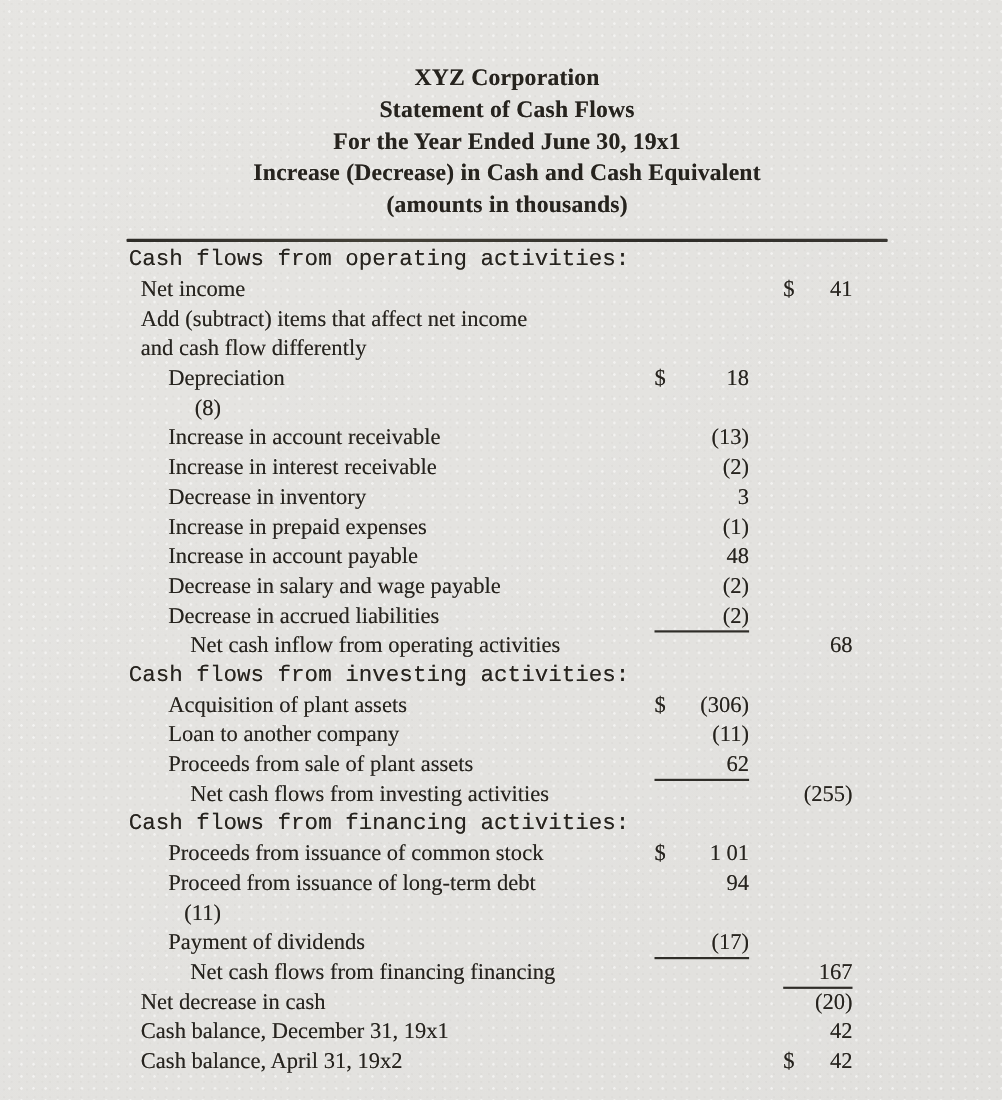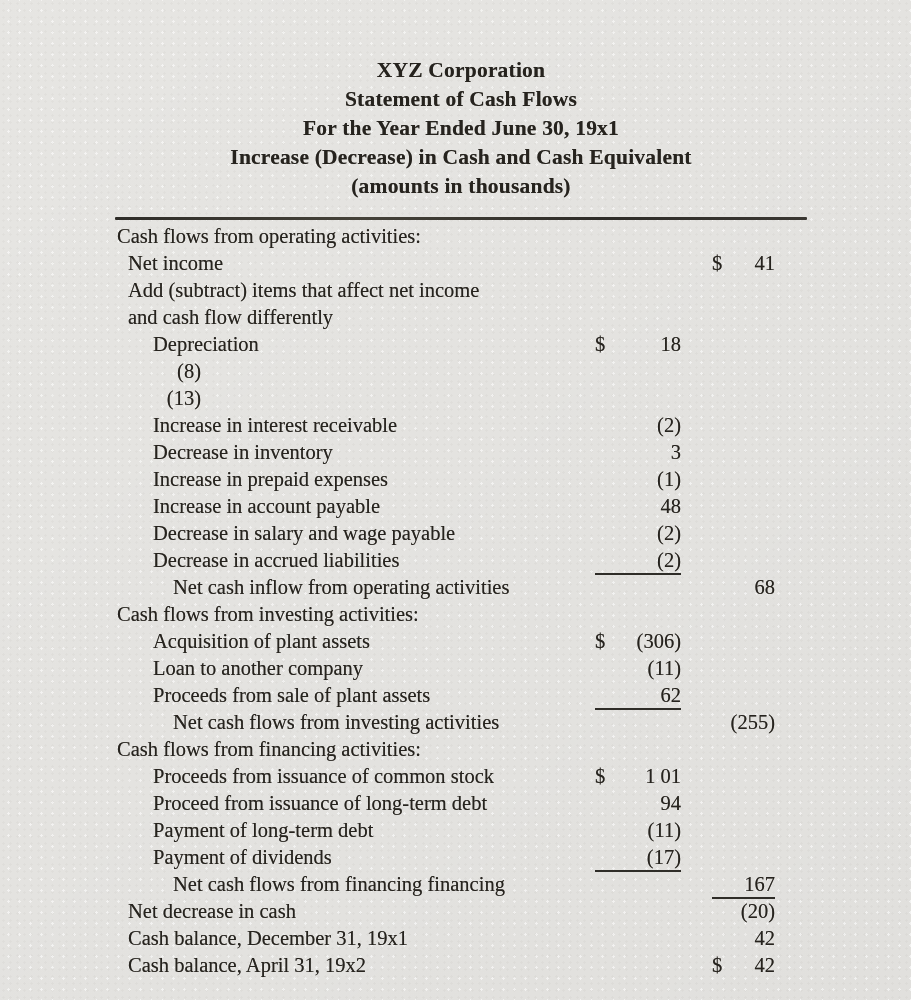--- a/index.html
+++ b/index.html
@@ -52,21 +52,21 @@
     margin-top: 3px;
   }
   .row {
     display: flex;
     height: 27px;
     font-size: 20.5px;
     line-height: 27px;
     white-space: nowrap;
   }
   .label { flex: 1; overflow: hidden; }
-  .ind0 { padding-left: 2px; }
+  .ind0 { padding-left: 2px; font-family: Liberation Mono, monospace; }
   .ind1 { padding-left: 13px; }
   .ind2 { padding-left: 38px; }
   .ind3 { padding-left: 58px; }
   .it { }
   .col { box-sizing: border-box; }
   .c1 { width: 100px; padding-right: 14px; }
   .c2 { width: 112px; padding-left: 17px; padding-right: 32px; }
   .inner {
     display: flex;
     justify-content: space-between;
@@ -180,20 +180,21 @@
           </span>
         </div>
         <div class="col c2">
           <span class="inner">
             <span class="dollar"></span>
             <span class="amt"></span>
           </span>
         </div>
       </div>
       <div class="row">
+        <div class="label ind2">Increase in account receivable</div>
         <div class="col c1">
           <span class="inner">
             <span class="dollar"></span>
             <span class="amt">(13)</span>
           </span>
         </div>
         <div class="col c2">
           <span class="inner">
             <span class="dollar"></span>
             <span class="amt"></span>
@@ -419,21 +420,20 @@
           </span>
         </div>
         <div class="col c2">
           <span class="inner">
             <span class="dollar"></span>
             <span class="amt"></span>
           </span>
         </div>
       </div>
       <div class="row">
-        <div class="label ind2">Payment of long-term debt</div>
         <div class="col c1">
           <span class="inner">
             <span class="dollar"></span>
             <span class="amt">(11)</span>
           </span>
         </div>
         <div class="col c2">
           <span class="inner">
             <span class="dollar"></span>
             <span class="amt"></span>

